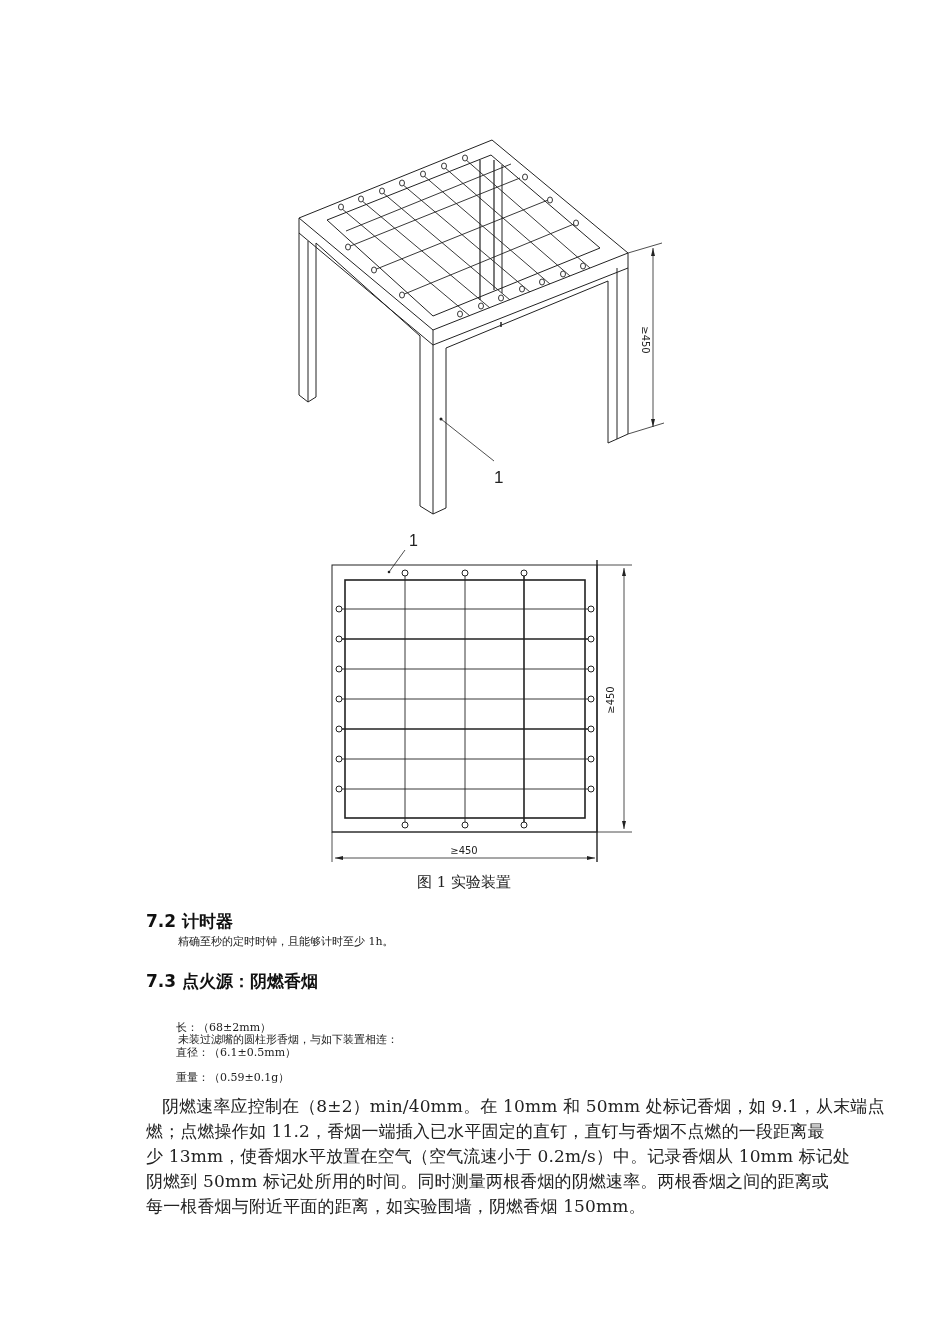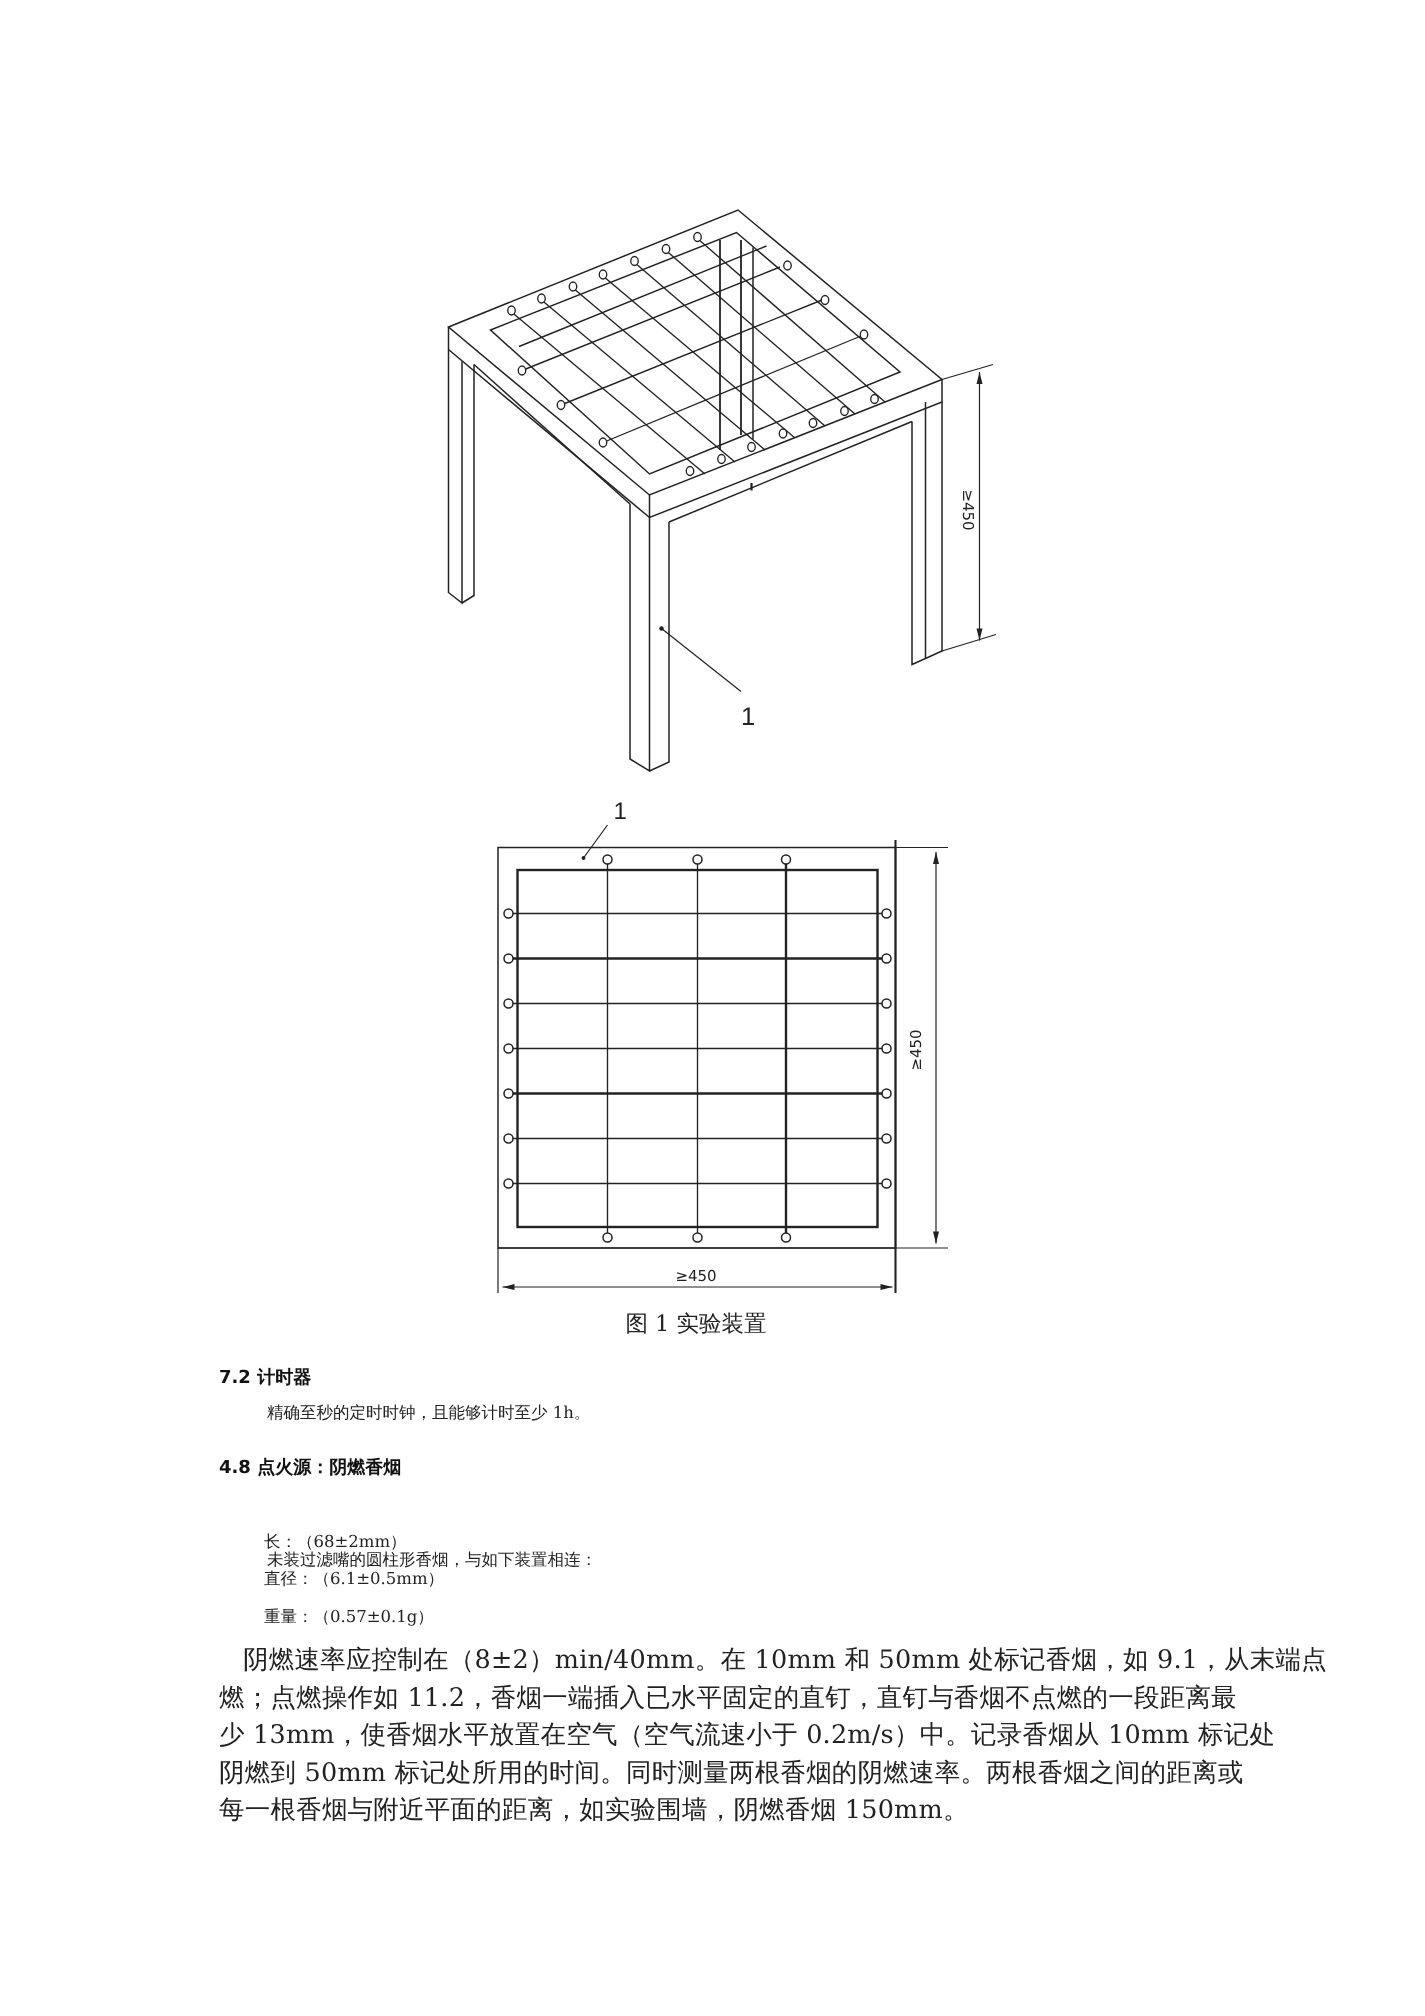--- a/index.html
+++ b/index.html
@@ -1,21 +1,21 @@
 <!DOCTYPE html>
 <html><head>
 <meta charset="utf-8">
 <style>
   html, body { margin: 0; padding: 0; background: #ffffff; }
   body { width: 950px; height: 1344px; position: relative; overflow: hidden;
          font-family: "DejaVu Serif", "Liberation Serif", serif; color: #1a1a1a; }
   .fig { position: absolute; left: 0; top: 0; }
   .caption { position: absolute; left: 0; width: 928px; top: 873px; text-align: center;
              font-size: 15px; color: #222; }
-  .h { position: absolute; left: 146px; font-size: 12px; font-weight: bold;
+  .h { position: absolute; left: 146px; font-size: 17px; font-weight: bold;
        font-family: "DejaVu Sans", "Liberation Sans", sans-serif; color: #111; }
   .p { position: absolute; left: 146px; font-size: 11px; color: #222; white-space: nowrap; }
   .ind { left: 178px; }
   .ind2 { left: 176px; }
   .line { position: absolute; left: 146px; width: 660px; font-size: 17px; color: #222;
           white-space: nowrap; letter-spacing: 0.15px; }
 </style>
 </head>
 <body>
 
@@ -157,30 +157,30 @@
   <text x="409" y="546" font-size="16" fill="#222" font-family="Liberation Sans, sans-serif">1</text>
   <text transform="translate(614,700) rotate(-90)" font-size="10" fill="#222" text-anchor="middle" font-family="DejaVu Sans, sans-serif">≥450</text>
   <text x="464" y="854" font-size="10" fill="#222" text-anchor="middle" font-family="DejaVu Sans, sans-serif">≥450</text>
 </svg>
 
 <div class="caption">图 1 实验装置</div>
 
 <div class="h" style="top:910px;">7.2 计时器</div>
 <div class="p ind" style="top:934px;">精确至秒的定时时钟，且能够计时至少 1h。</div>
 
-<div class="h" style="top:970px;">4.8 点火源：阴燃香烟</div>
+<div class="h" style="top:970px;">7.3 点火源：阴燃香烟</div>
 <div class="p ind" style="top:1032px;">未装过滤嘴的圆柱形香烟，与如下装置相连：</div>
 
 <div class="p ind2" style="top:1020px;">
   <span>长：</span><span>（68±2mm）</span>
 </div>
 <div class="p ind2" style="top:1045px;">
   <span>直径：</span><span>（6.1±0.5mm）</span>
 </div>
 <div class="p ind2" style="top:1070px;">
-  <span>重量：</span><span>（0.57±0.1g）</span>
+  <span>重量：</span><span>（0.59±0.1g）</span>
 </div>
 
 <div class="line" style="top:1095px; left:162px;">阴燃速率应控制在（8±2）min/40mm。在 10mm 和 50mm 处标记香烟，如 9.1，从末端点</div>
 <div class="line" style="top:1120px;">燃；点燃操作如 11.2，香烟一端插入已水平固定的直钉，直钉与香烟不点燃的一段距离最</div>
 <div class="line" style="top:1145px;">少 13mm，使香烟水平放置在空气（空气流速小于 0.2m/s）中。记录香烟从 10mm 标记处</div>
 <div class="line" style="top:1170px;">阴燃到 50mm 标记处所用的时间。同时测量两根香烟的阴燃速率。两根香烟之间的距离或</div>
 <div class="line" style="top:1195px;">每一根香烟与附近平面的距离，如实验围墙，阴燃香烟 150mm。</div>
 
 </body></html>

